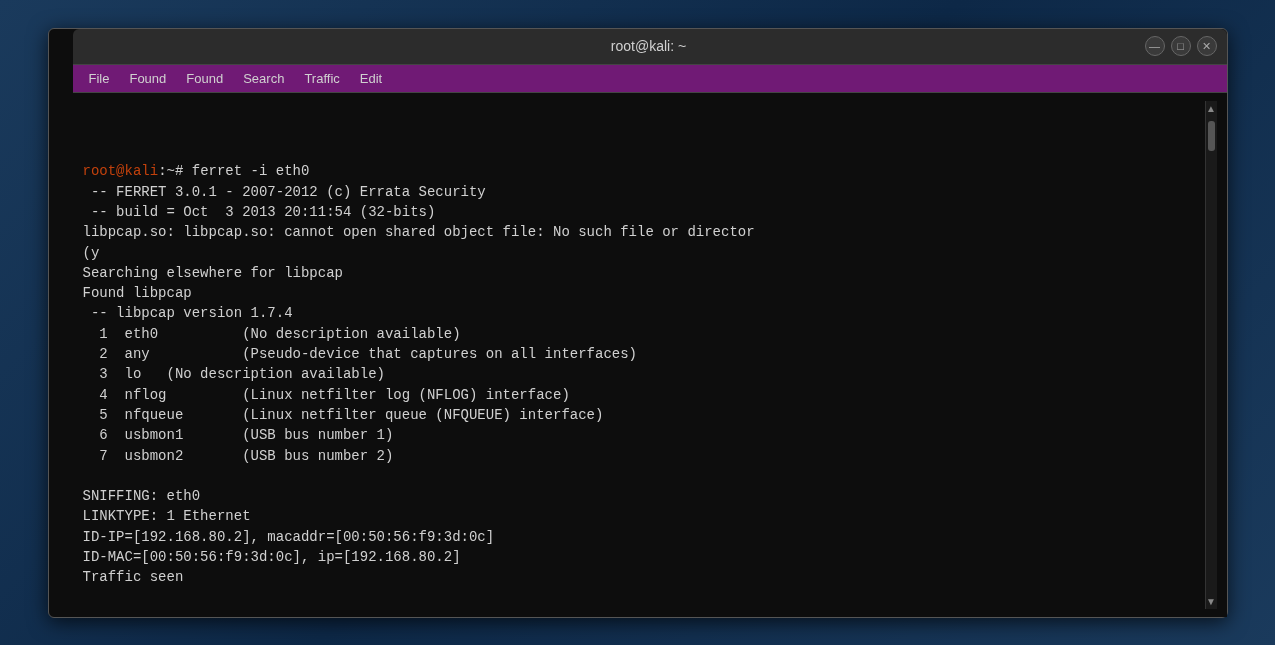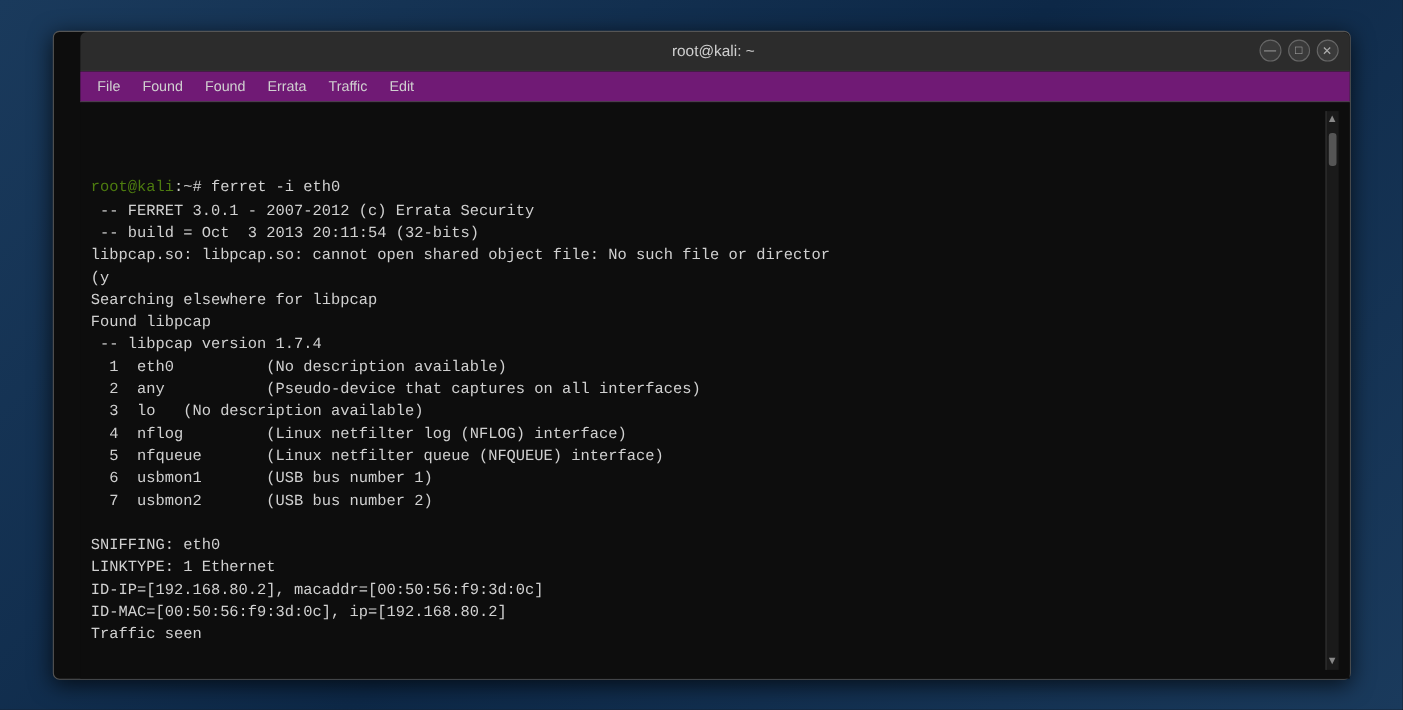--- a/index.html
+++ b/index.html
@@ -114,21 +114,21 @@
       flex: 1;
       font-family: 'Courier New', Courier, monospace;
       font-size: 14px;
       line-height: 1.45;
       color: #d0d0d0;
       white-space: pre;
       overflow: hidden;
     }
 
     .prompt-user {
-      color: #4d7c0f;
+      color: #c2410c;
       font-family: 'Courier New', Courier, monospace;
       font-size: 14px;
     }
 
     .prompt-normal {
       color: #d0d0d0;
       font-family: 'Courier New', Courier, monospace;
       font-size: 14px;
     }
 
@@ -181,21 +181,21 @@
       <div class="win-btn close">
         <span>✕</span>
       </div>
     </div>
   </div>
 
   <div class="menu-bar">
     <span class="menu-item">File</span>
     <span class="menu-item">Found</span>
     <span class="menu-item">Found</span>
-    <span class="menu-item">Errata</span>
+    <span class="menu-item">Search</span>
     <span class="menu-item">Traffic</span>
     <span class="menu-item">Edit</span>
   </div>
 
   <div class="terminal-content">
     <div class="terminal-text">
       
       <span class="line"><span class="prompt-user">root@kali</span><span class="prompt-normal">:~#</span><span class="prompt-normal"> ferret -i eth0</span></span><span class="line"> -- FERRET 3.0.1 - 2007-2012 (c) Errata Security</span><span class="line"> -- build = Oct  3 2013 20:11:54 (32-bits)</span><span class="line">libpcap.so: libpcap.so: cannot open shared object file: No such file or director</span><span class="line">(y</span><span class="line">Searching elsewhere for libpcap</span><span class="line">Found libpcap</span><span class="line"> -- libpcap version 1.7.4</span><span class="line">  1  eth0          (No description available)</span><span class="line">  2  any           (Pseudo-device that captures on all interfaces)</span><span class="line">  3  lo   (No description available)</span><span class="line">  4  nflog         (Linux netfilter log (NFLOG) interface)</span><span class="line">  5  nfqueue       (Linux netfilter queue (NFQUEUE) interface)</span><span class="line">  6  usbmon1       (USB bus number 1)</span><span class="line">  7  usbmon2       (USB bus number 2)</span><span class="line"></span><span class="line">SNIFFING: eth0</span><span class="line">LINKTYPE: 1 Ethernet</span><span class="line">ID-IP=[192.168.80.2], macaddr=[00:50:56:f9:3d:0c]</span><span class="line">ID-MAC=[00:50:56:f9:3d:0c], ip=[192.168.80.2]</span><span class="line">Traffic seen</span>
     </div>
     <div class="scrollbar">

